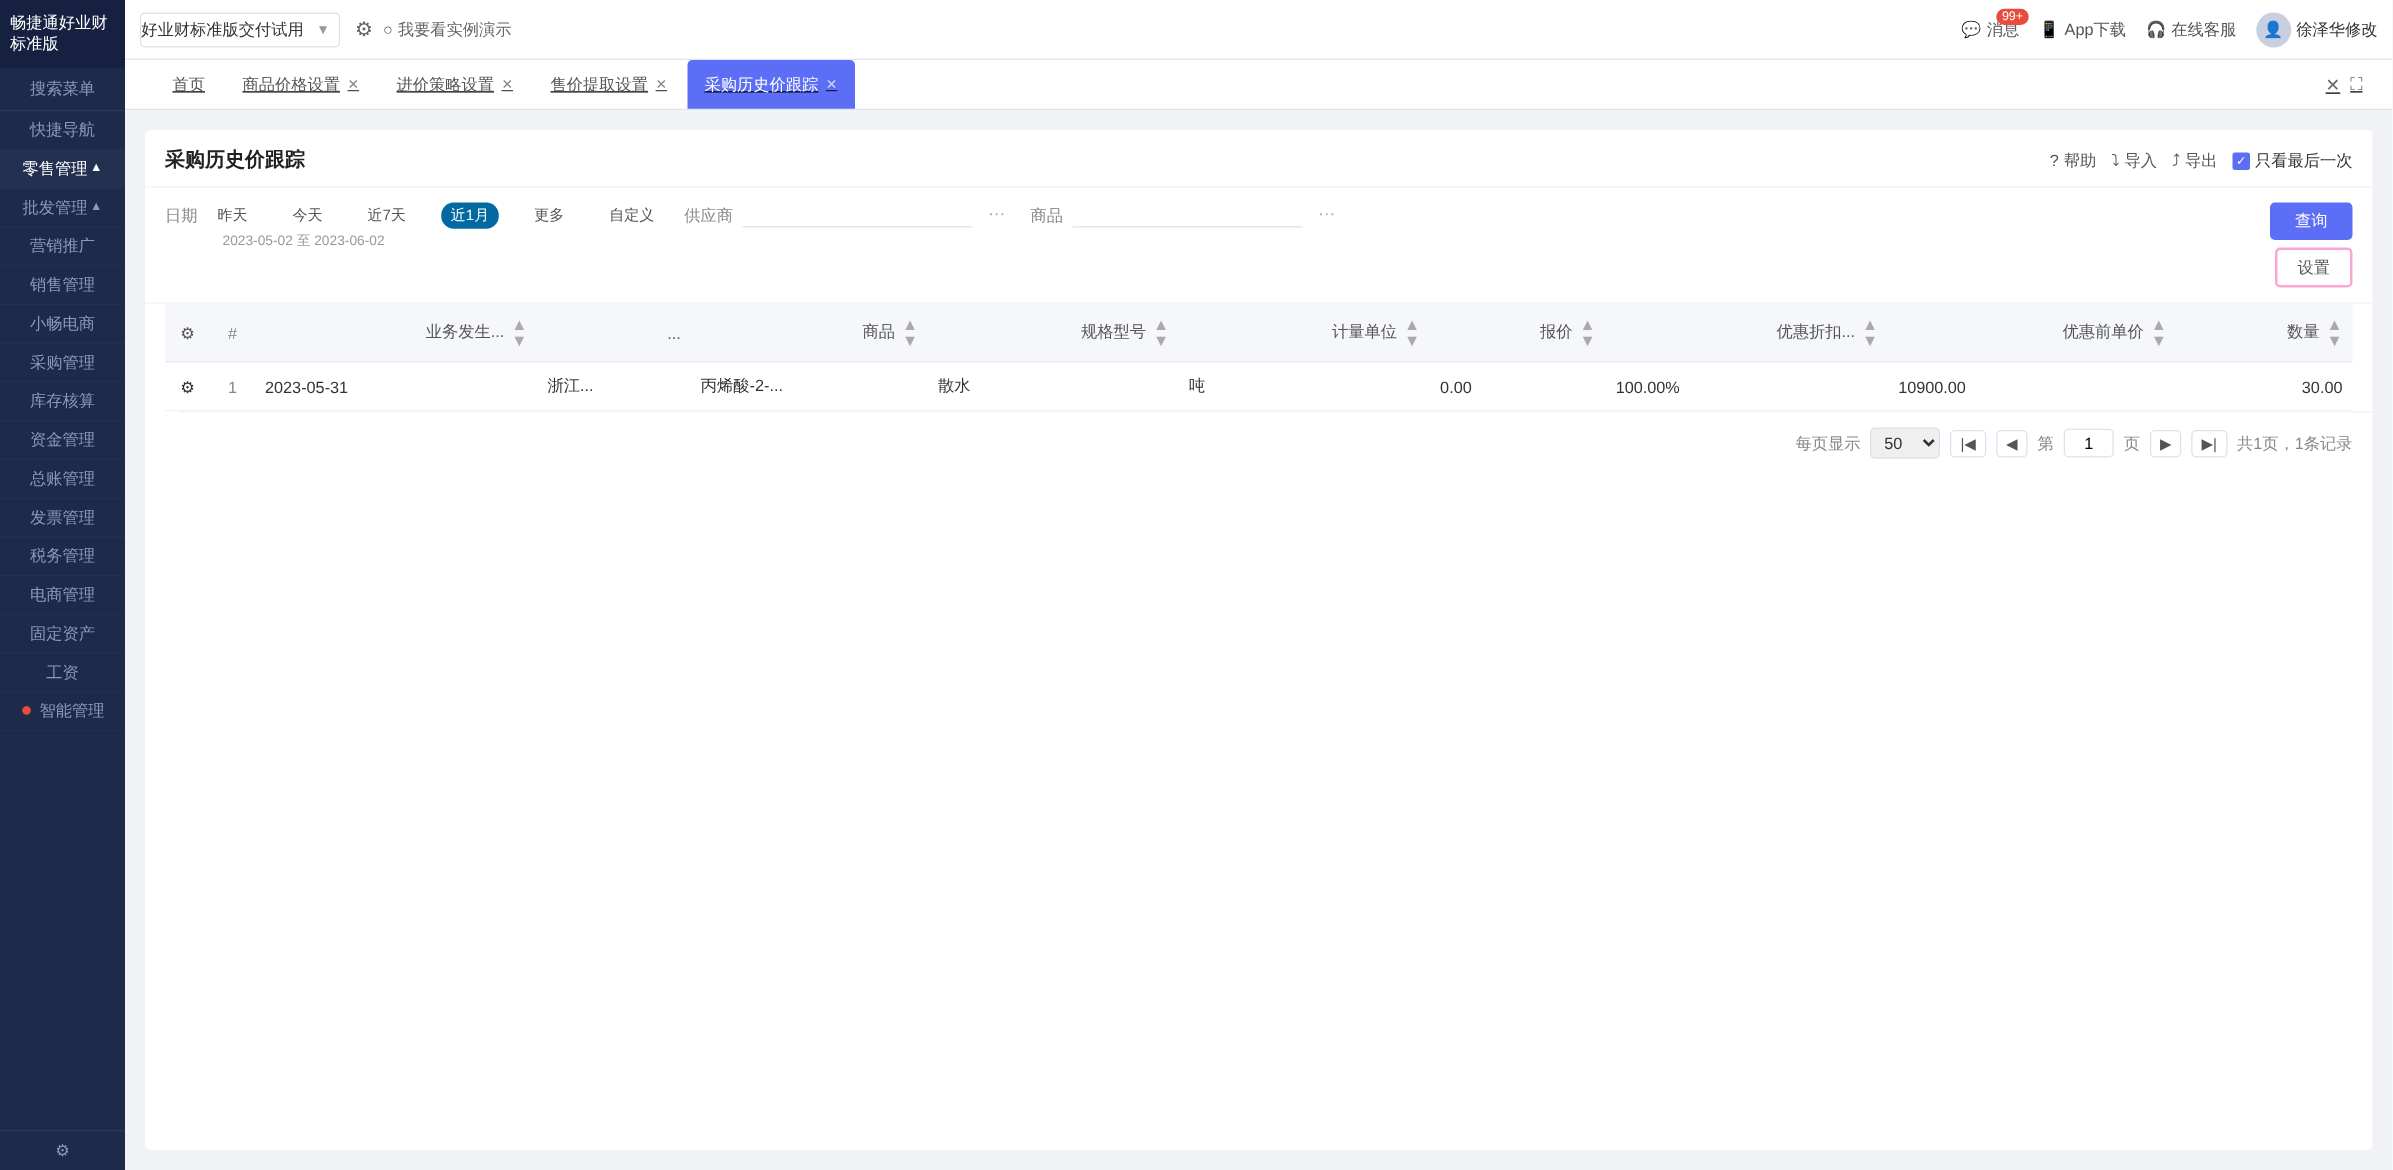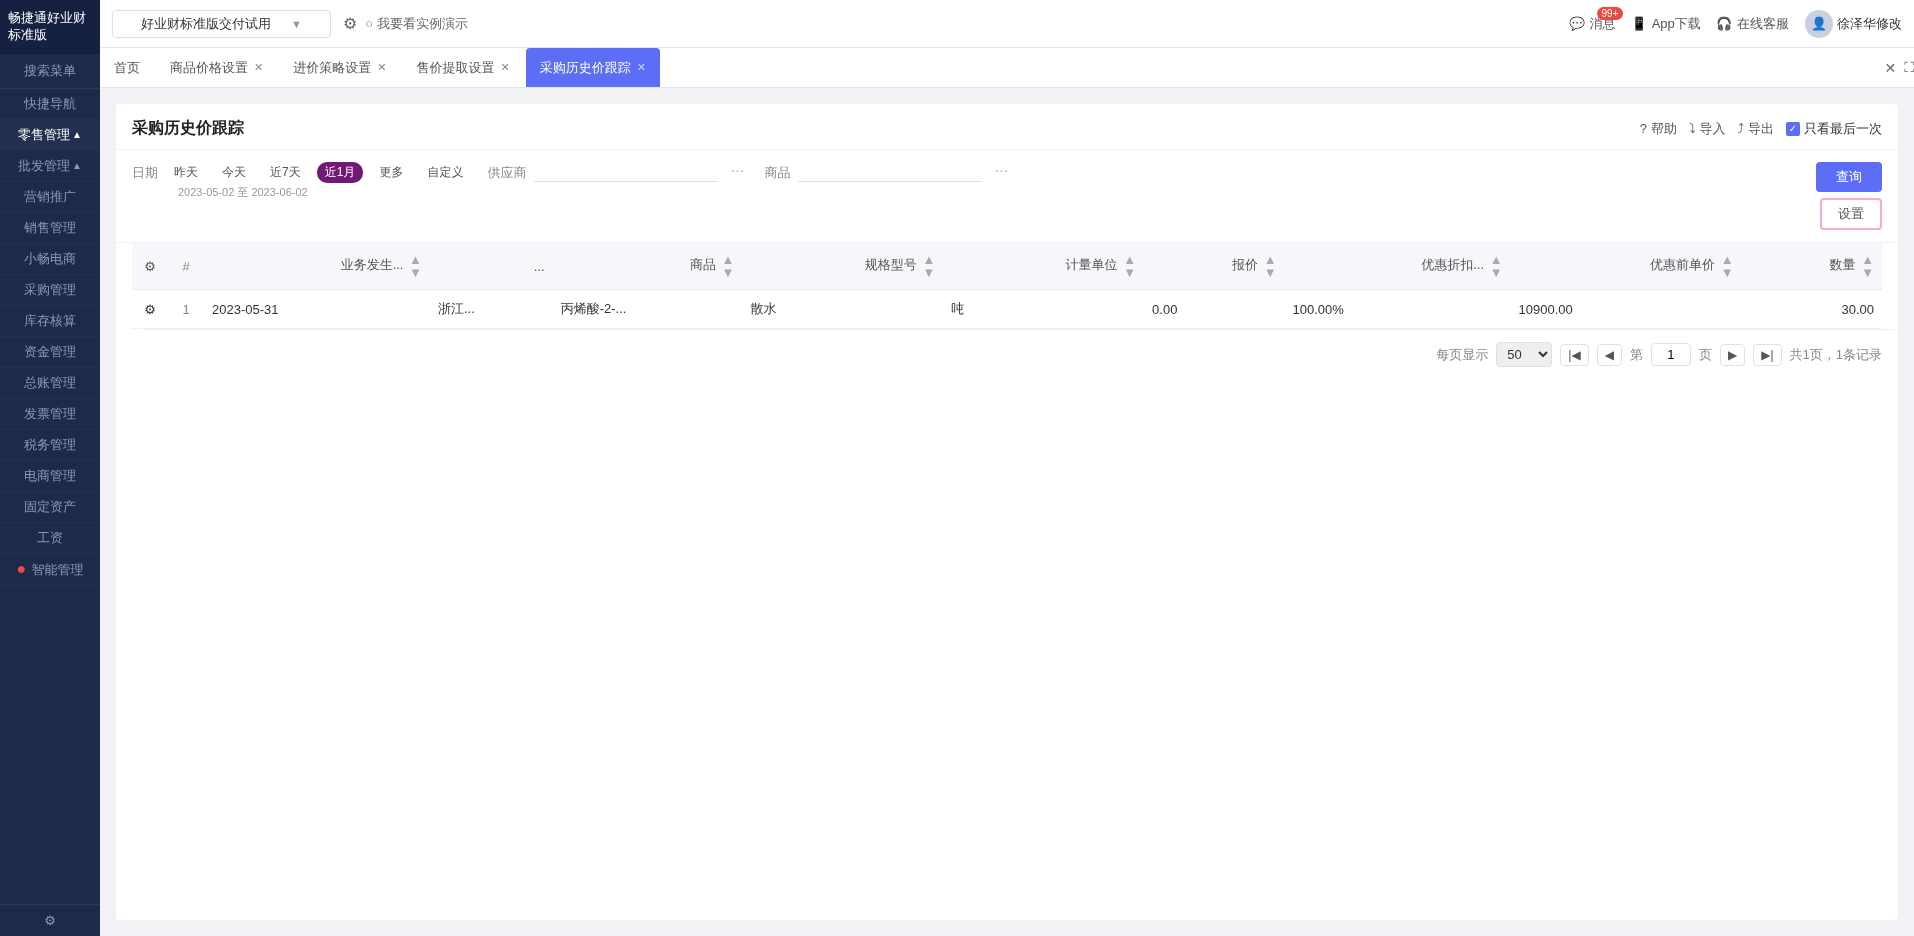--- a/index.html
+++ b/index.html
@@ -71,22 +71,22 @@
       padding: 0 12px;
       height: 48px;
       display: flex;
       align-items: center;
       gap: 8px;
       flex-shrink: 0;
     }
     .topbar-selector {
       display: flex;
       align-items: center;
-      gap: 20px;
-      padding: 4px 28px;
+      gap: 10px;
+      padding: 4px 0;
       border: 1px solid #dde1eb;
       border-radius: 4px;
       cursor: pointer;
       font-size: 13px;
       color: #333;
       min-width: 160px;
     }
     .topbar-selector .chevron { color: #999; font-size: 11px; }
     .topbar-gear { color: #666; cursor: pointer; font-size: 16px; margin-left: 4px; }
     .topbar-demo {
@@ -139,24 +139,25 @@
       justify-content: center;
       font-size: 12px;
       color: #666;
     }
 
     
     .tabs-bar {
       background: #fff;
       border-bottom: 1px solid #e0e4ec;
       display: flex;
-      padding: 0 0;
+      padding: 0 24px;
       height: 40px;
       flex-shrink: 0;
       gap: 2px;
+      text-decoration: underline;
     }
     .tab {
       padding: 8px 14px;
       font-size: 13px;
       color: #555;
       cursor: pointer;
       border-radius: 4px 4px 0 0;
       display: flex;
       align-items: center;
       gap: 6px;
@@ -266,32 +267,32 @@
       padding-top: 2px;
     }
     .filter-date-options {
       display: flex;
       flex-direction: column;
       gap: 2px;
     }
     .date-pills {
       display: flex;
       align-items: center;
-      gap: 8px;
+      gap: 20px;
       text-align: right;
     }
     .date-pill {
       padding: 2px 8px;
       border-radius: 10px;
       font-size: 12px;
       cursor: pointer;
       color: #555;
     }
     .date-pill.active {
-      background: #701a75;
+      background: #0369a1;
       color: #fff;
     }
     .date-range-text {
       font-size: 11px;
       color: #999;
       margin-left: 12px;
     }
     .filter-select-input {
       display: flex;
       align-items: center;

